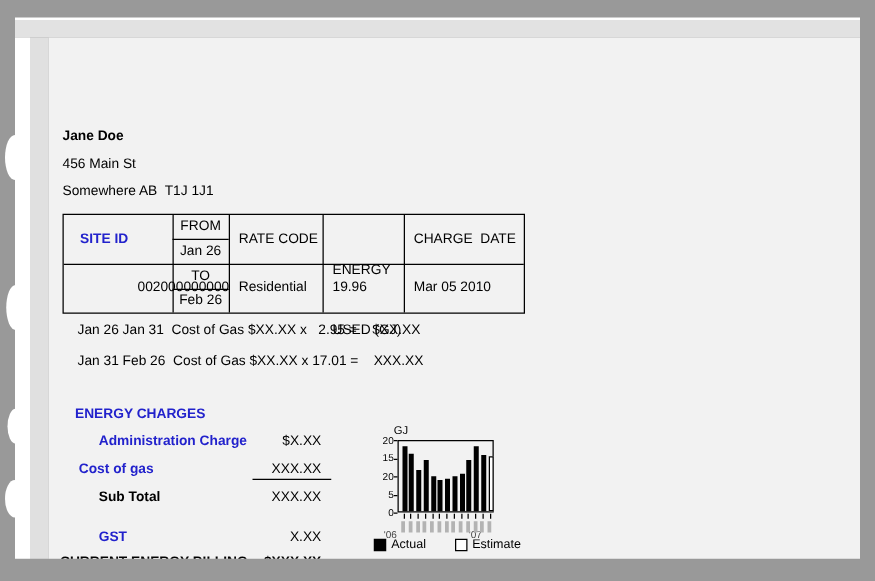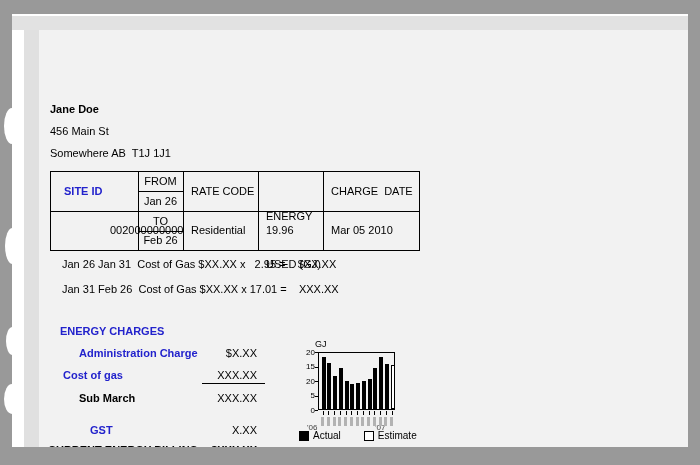--- a/index.html
+++ b/index.html
@@ -128,24 +128,24 @@
 
   <div class="ec-title">ENERGY CHARGES</div>
 
   <div class="ec-label blue" style="left:40px; top:317px">Administration Charge</div>
   <div class="ec-value" style="top:317px">$X.XX</div>
 
   <div class="ec-label blue" style="left:24px; top:339px">Cost of gas</div>
   <div class="ec-value" style="top:339px">XXX.XX</div>
   <div class="ec-underline"></div>
 
-  <div class="ec-label" style="left:40px; top:362px">Sub March</div>
+  <div class="ec-label" style="left:40px; top:362px">Sub Total</div>
   <div class="ec-value" style="top:362px">XXX.XX</div>
 
-  <div class="ec-label blue" style="left:51px; top:394px">GST</div>
+  <div class="ec-label blue" style="left:40px; top:394px">GST</div>
   <div class="ec-value" style="top:394px">X.XX</div>
 
   <div class="ec-label" style="left:9px; top:414px">CURRENT ENERGY BILLING</div>
   <div class="ec-value bold" style="top:414px">$XXX.XX</div>
 
   <div class="chart">
     <div class="gj-label">GJ</div>
     <div class="plot">
         <div class="bar actual" style="left: 2.5px; height: 52px;"></div>
         <div class="bar actual" style="left: 8.25px; height: 46px;"></div>

